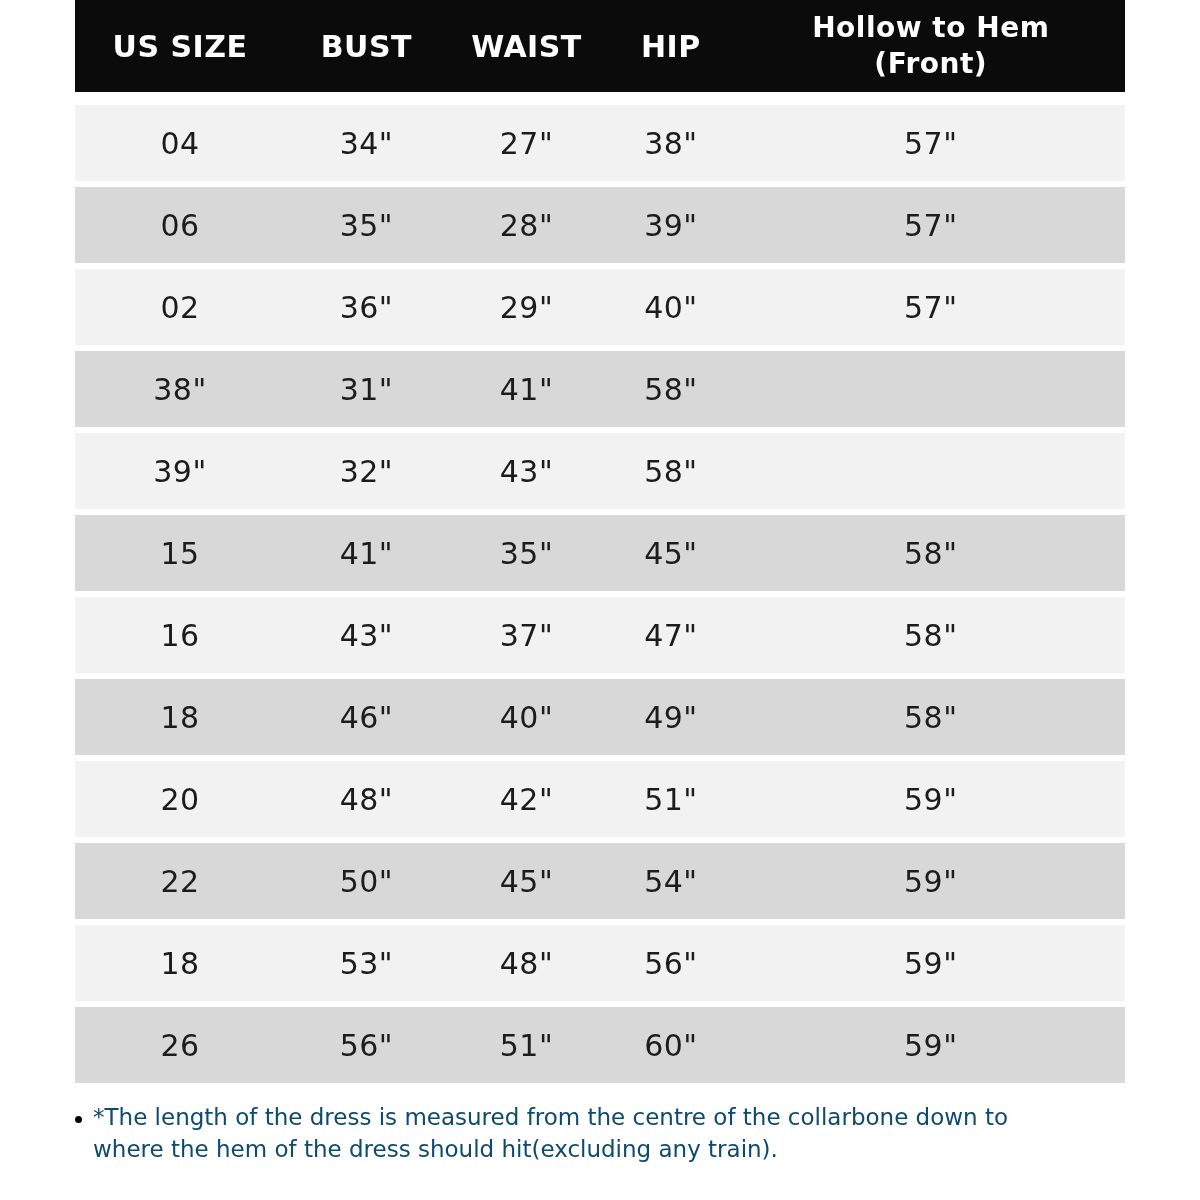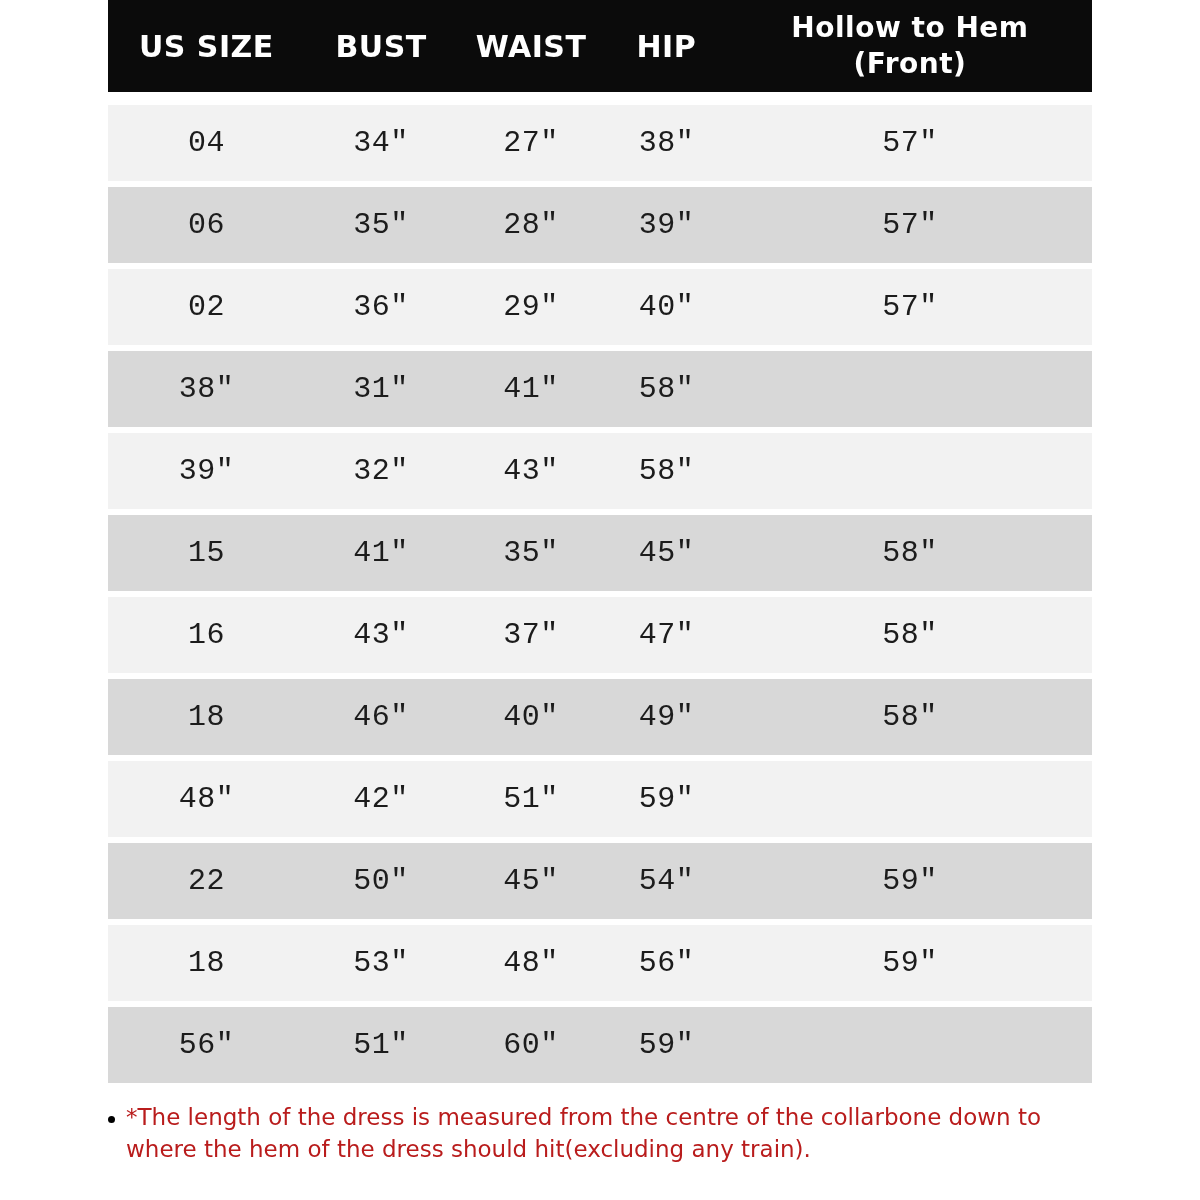--- a/index.html
+++ b/index.html
@@ -6,38 +6,37 @@
   html, body { background: #ffffff; }
   body {
     width: 1200px;
     height: 1200px;
     font-family: "DejaVu Sans", "Liberation Sans", sans-serif;
     color: #1a1a1a;
   }
   .page {
     width: 1200px;
     height: 1200px;
-    padding: 0 108px;
+    padding: 0 75px;
     overflow: hidden;
   }
   .size-table { width: 100%; }
   .row {
     display: grid;
     grid-template-columns: 20% 15.5% 15% 12.5% 37%;
     align-items: center;
   }
   .row.header {
     background: #0b0b0b;
     height: 92px;
     margin-bottom: 13px;
   }
   .row.body {
     height: 76px;
     margin-bottom: 6px;
-    font-family: Liberation Mono, monospace;
   }
   
   .size-table > .row.body:nth-child(even) { background: #f2f2f2; }
   .size-table > .row.body:nth-child(odd)  { background: #d8d8d8; }
   .cell {
     text-align: center;
     font-size: 30px;
     letter-spacing: 0.5px;
     color: #1c1c1c;
   }
@@ -65,21 +64,21 @@
     flex: 0 0 auto;
     width: 7px;
     height: 7px;
     border-radius: 50%;
     background: #000;
     margin-top: 15px;
   }
   .footnote-text {
     font-size: 23px;
     line-height: 1.4;
-    color: #b91c1c;
+    color: #0c4a6e;
     white-space: pre-line;
   }
 </style>
 </head>
 <body>
 
 <div class="page">
 
   <div class="size-table">
 
@@ -148,20 +147,21 @@
 
     <div class="row body">
       <div class="cell">18</div>
       <div class="cell">46"</div>
       <div class="cell">40"</div>
       <div class="cell">49"</div>
       <div class="cell">58"</div>
     </div>
 
     <div class="row body">
+      <div class="cell">20</div>
       <div class="cell">48"</div>
       <div class="cell">42"</div>
       <div class="cell">51"</div>
       <div class="cell">59"</div>
     </div>
 
     <div class="row body">
       <div class="cell">22</div>
       <div class="cell">50"</div>
       <div class="cell">45"</div>
@@ -171,20 +171,21 @@
 
     <div class="row body">
       <div class="cell">18</div>
       <div class="cell">53"</div>
       <div class="cell">48"</div>
       <div class="cell">56"</div>
       <div class="cell">59"</div>
     </div>
 
     <div class="row body">
+      <div class="cell">26</div>
       <div class="cell">56"</div>
       <div class="cell">51"</div>
       <div class="cell">60"</div>
       <div class="cell">59"</div>
     </div>
 
   </div>
 
   <div class="footnotes">
     <div class="footnote">

